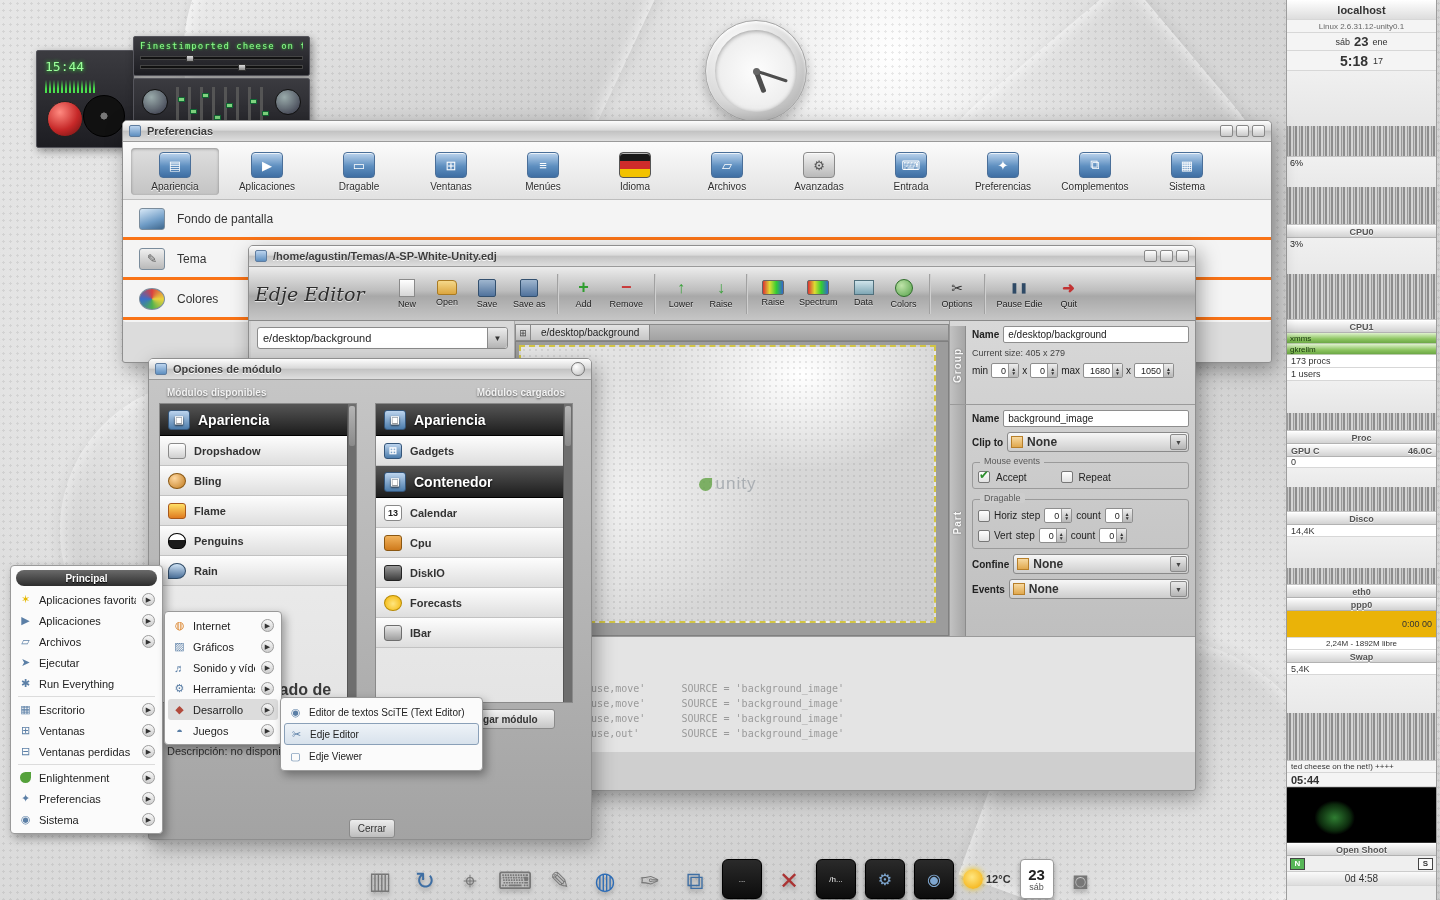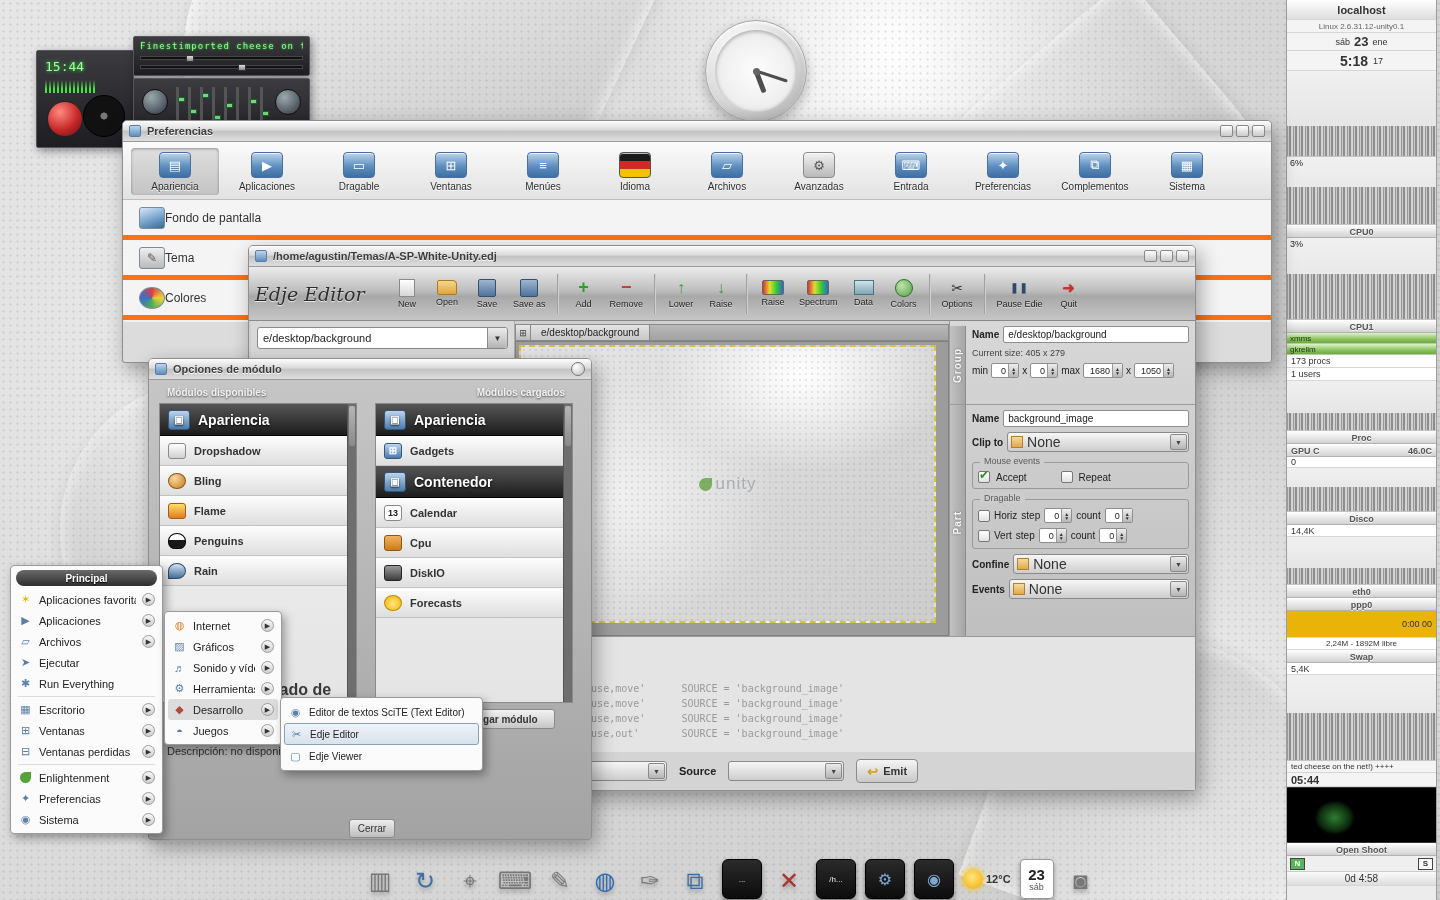--- a/index.html
+++ b/index.html
@@ -89,21 +89,21 @@
     background:linear-gradient(#fbfbfb,#e2e2e2);border-bottom:1px solid #bdbdbd;}
   .pcat{width:88px;display:flex;flex-direction:column;align-items:center;gap:3px;padding:4px 0 3px;border-radius:4px;}
   .pcat.sel{background:linear-gradient(#dedede,#c4c4c4);box-shadow:inset 0 1px 3px rgba(0,0,0,.35);}
   .pico{width:32px;height:26px;border-radius:4px;border:1px solid #4a6f99;color:#fff;font-size:13px;
     display:flex;align-items:center;justify-content:center;
     background:linear-gradient(#bcd4ee,#5e8fc0 55%,#3e6ea3);box-shadow:inset 0 1px 0 rgba(255,255,255,.7);}
   .pcat.flag .pico{background:linear-gradient(#1a1a1a 0 33%,#cf2b2b 33% 66%,#f2c200 66%);border-color:#555;}
   .pcat.gear .pico{background:linear-gradient(#f2f2f2,#b9b9b9);color:#555;border-color:#8a8a8a;}
   .pcat .pl{font-size:10px;color:#2e2e2e;text-shadow:0 1px 0 #fff;}
   #prefs .plist{background:#f4f4f4;height:122px;border-radius:0 0 3px 3px;}
-  .prow{height:40px;display:flex;align-items:center;padding-left:16px;border-bottom:5px solid #f97316;font-size:12px;color:#333;text-align:right;}
+  .prow{height:40px;display:flex;align-items:center;gap:12px;padding-left:16px;border-bottom:3px solid #f97316;font-size:12px;color:#333;text-align:right;}
   .prow .ri{width:26px;height:22px;border-radius:3px;border:1px solid #7a8c9c;}
   .ri.fondo{background:linear-gradient(160deg,#d7e8f7,#6f9cc6 60%,#3f678d);}
   .ri.tema{background:linear-gradient(#f0f0f0,#b9b9b9);display:flex;align-items:center;justify-content:center;color:#555;font-size:12px;}
   .ri.colores{border-radius:50%;background:conic-gradient(#d94040,#e8d33c,#4caf50,#3b6fc9,#d94040);}
   
   #edje{left:248px;top:245px;width:948px;height:546px;background:#cfcfcf;}
   #edje .toolbar{position:absolute;left:0;right:0;top:21px;height:54px;display:flex;align-items:center;
     background:linear-gradient(#ececec,#bdbdbd 45%,#a8a8a8 55%,#c6c6c6);border-bottom:1px solid #8a8a8a;padding:0 6px;}
   .logo{width:132px;font-family:"DejaVu Serif",serif;font-style:italic;font-size:19px;color:#2d2d2d;
     text-shadow:0 1px 1px rgba(255,255,255,.8);}
@@ -159,21 +159,21 @@
     font-size:10px;line-height:15px;padding:0 4px;white-space:nowrap;overflow:hidden;color:#222;}
   .spin{display:inline-flex;border:1px solid #8e8e8e;border-radius:2px;background:#fff;height:15px;}
   .spin .v{min-width:16px;padding:0 2px;font-size:9px;text-align:right;line-height:14px;}
   .spin.wide .v{min-width:28px;}
   .spin .ud{width:10px;background:linear-gradient(#ededed,#b8b8b8);border-left:1px solid #999;
     display:flex;flex-direction:column;align-items:center;justify-content:center;font-size:5px;line-height:4px;color:#333;}
   .spin .ud::before{content:"▲";} .spin .ud::after{content:"▼";}
   .dd{display:flex;align-items:center;gap:4px;height:20px;flex:1;border:1px solid #8a8a8a;border-radius:3px;
     background:linear-gradient(#f7f7f7,#cdcdcd);padding:1px;}
   .dd .sq{width:12px;height:12px;margin-left:2px;border:1px solid #b77f2a;background:linear-gradient(#f7d9a0,#e0a84e);}
-  .dd .tx{flex:1;font-size:14px;font-weight:normal;color:#333;}
+  .dd .tx{flex:1;font-size:12px;font-weight:bold;color:#333;}
   .dd .caret{width:17px;height:16px;border:1px solid #8a8a8a;border-radius:2px;color:#444;font-size:7px;
     background:linear-gradient(#eaeaea,#b5b5b5);display:flex;align-items:center;justify-content:center;}
   .fset{position:relative;border:1px solid #9a9a9a;border-radius:3px;margin:10px 6px 0 5px;padding:6px 5px 5px;}
   .fset .leg{position:absolute;top:-7px;left:7px;padding:0 4px;font-size:9px;color:#5a5a5a;background:#cdcdcd;border-radius:2px;}
   .cb{width:12px;height:12px;border:1px solid #777;border-radius:2px;background:linear-gradient(#fff,#e2e2e2);position:relative;flex:none;}
   .cb.on::before{content:"✔";position:absolute;top:-4px;left:0;font-size:12px;color:#2d8f2d;}
   #edje .script{position:absolute;left:266px;top:390px;width:680px;height:116px;background:#e4e4e4;
     border-top:1px solid #9a9a9a;overflow:hidden;}
   .sline{font-family:"DejaVu Sans Mono",monospace;font-size:10px;color:#9a9a9a;padding-left:46px;height:15px;line-height:15px;white-space:pre;}
   .sline:first-child{margin-top:44px;}
@@ -633,35 +633,20 @@
           </span>
         </div>
       </div>
     </div>
     <div class="script">
       <div class="sline">= 'mouse,move'      SOURCE = 'background_image'</div>
       <div class="sline">= 'mouse,move'      SOURCE = 'background_image'</div>
       <div class="sline">= 'mouse,move'      SOURCE = 'background_image'</div>
       <div class="sline">= 'mouse,out'       SOURCE = 'background_image'</div>
     </div>
-    <div class="bottomrow">
-      <span class="dd" style="max-width:106px;">
-        <span class="tx"></span>
-        <span class="caret">▼</span>
-      </span>
-      <span class="srclbl">Source</span>
-      <span class="dd" style="max-width:116px;">
-        <span class="tx"></span>
-        <span class="caret">▼</span>
-      </span>
-      <span class="emitbtn">
-        <span class="ei">↩</span>
-        <span>Emit</span>
-      </span>
-    </div>
   </section>
 
   <section id="modules" class="win">
     <div class="titlebar">
       <span class="ticon"></span>
       <span class="t">Opciones de módulo</span>
       <span class="roundclose"></span>
     </div>
     <div class="hdrs">
       <span>Módulos disponibles</span>
@@ -717,20 +702,24 @@
           <span class="mi16 cpu"></span>
           <span>Cpu</span>
         </div>
       <div class="mrow">
           <span class="mi16 dsk"></span>
           <span>DiskIO</span>
         </div>
       <div class="mrow">
           <span class="mi16 sun"></span>
           <span>Forecasts</span>
+        </div>
+      <div class="mrow">
+          <span class="mi16 bar"></span>
+          <span>IBar</span>
         </div>
       <div class="msb">
           <i></i>
         </div>
     </div>
     <div class="fragtxt">trado de</div>
     <div class="loadbtn">Cargar módulo</div>
     <div class="descr">Descripción: no disponible</div>
     <div class="closebtn">Cerrar</div>
   </section>

